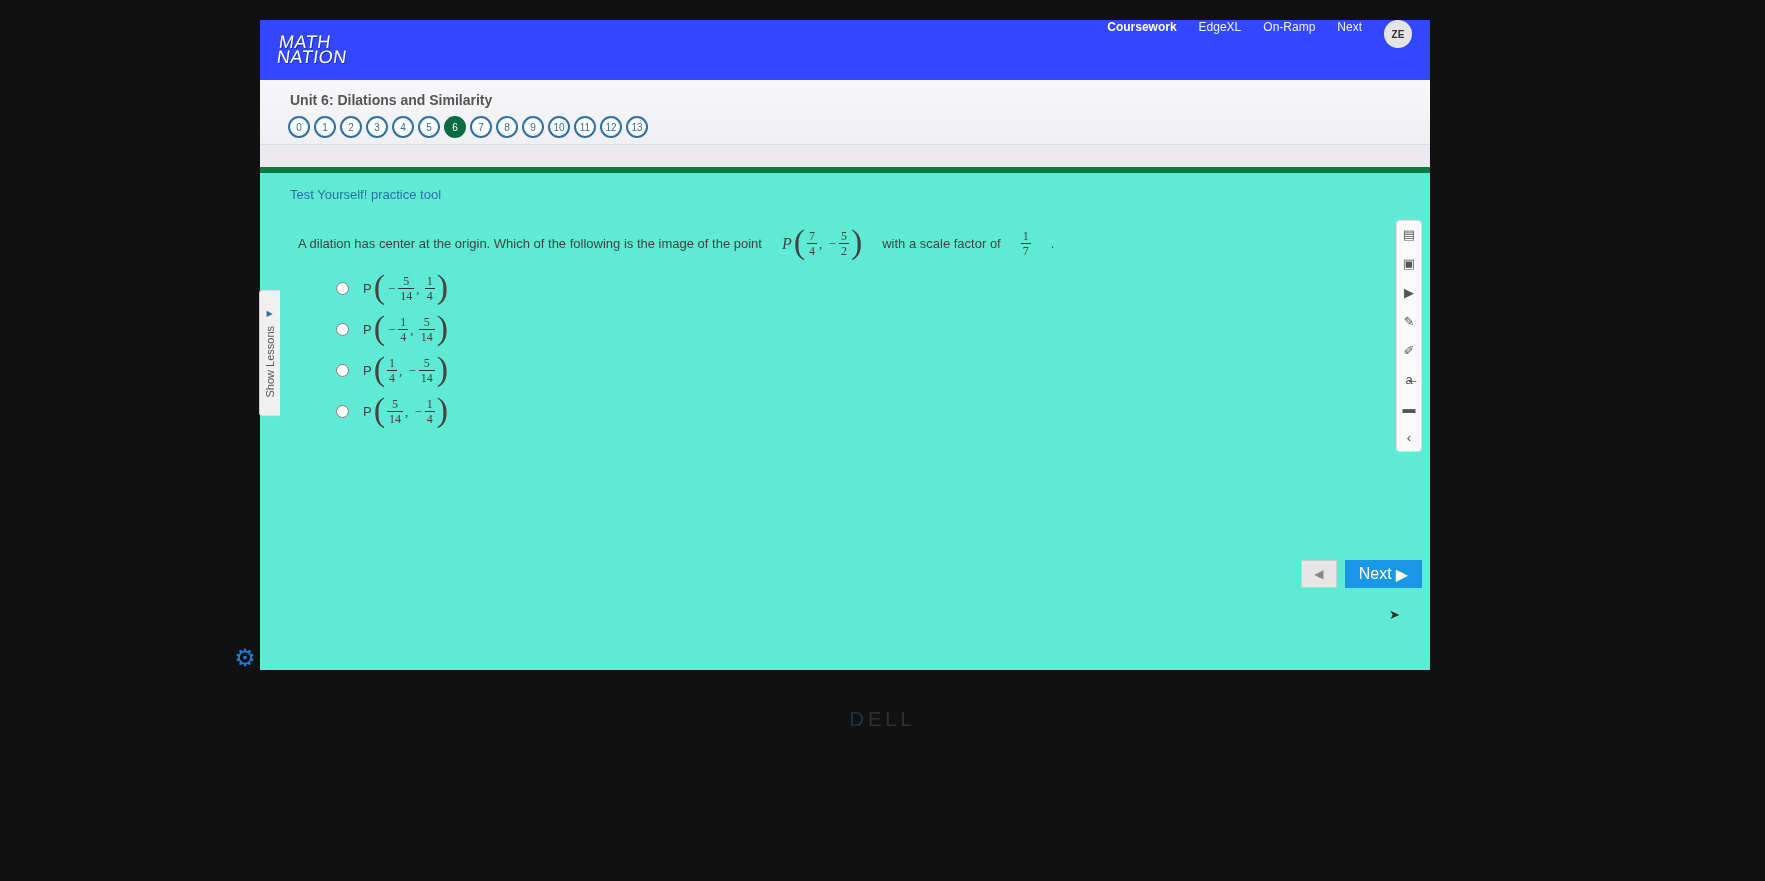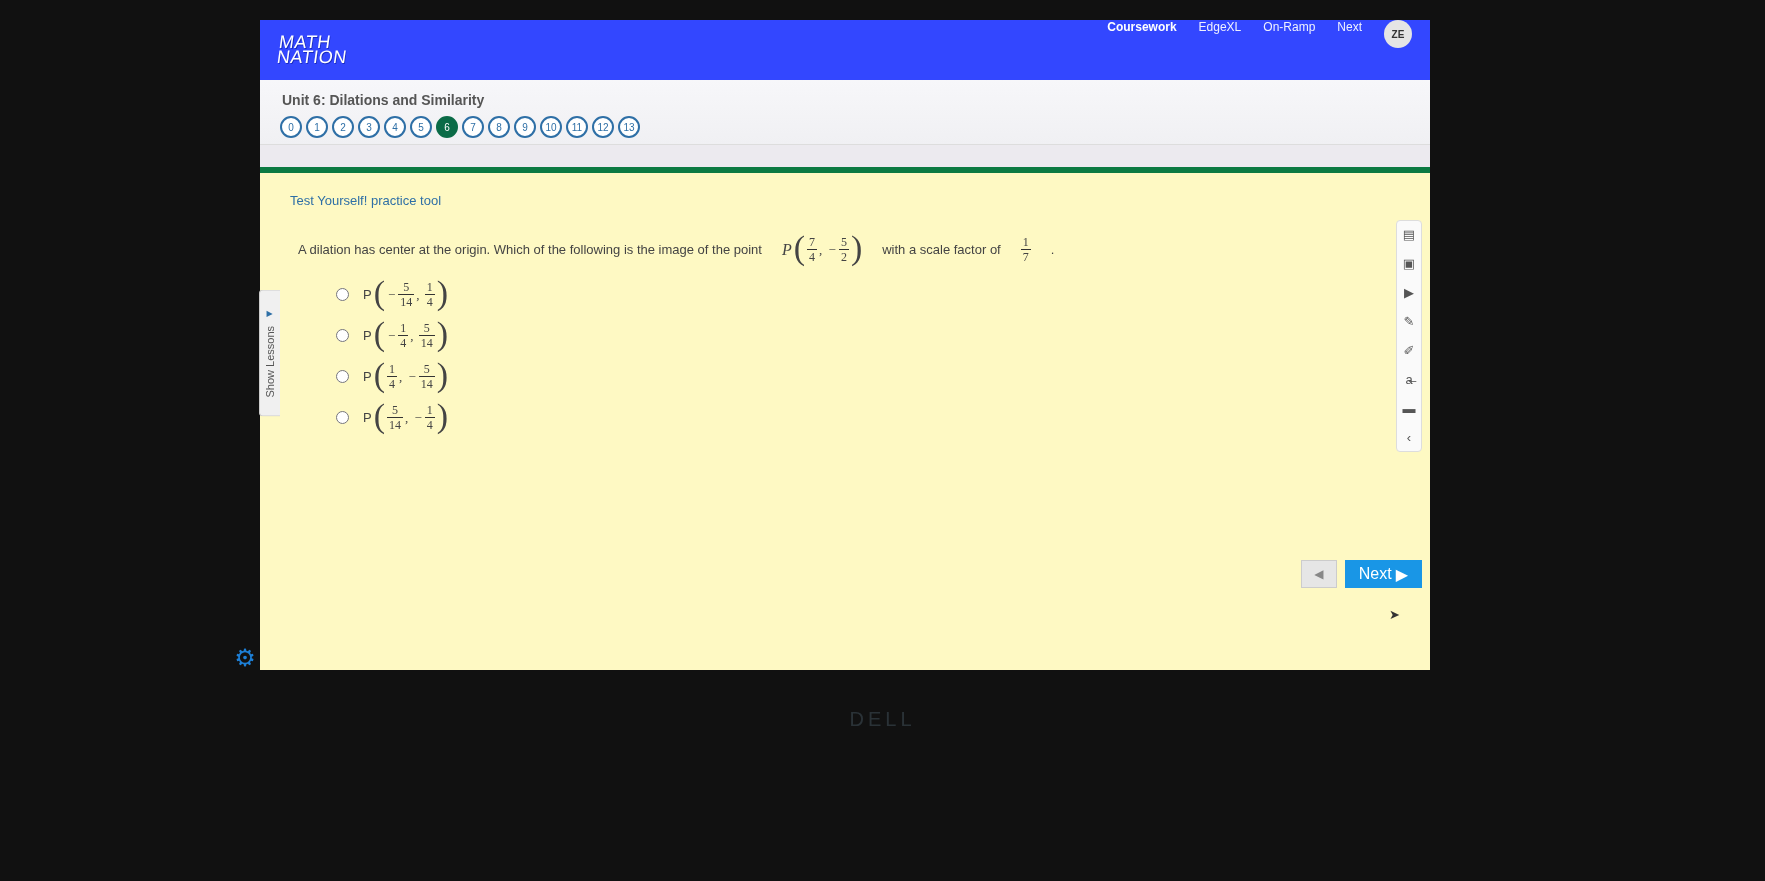--- a/index.html
+++ b/index.html
@@ -59,21 +59,21 @@
     display: flex;
     align-items: center;
     justify-content: center;
     font-size: 10px;
     font-weight: 600;
   }
   
   .subheader {
     background: linear-gradient(#f7f7fa,#f0f0f3);
     border-bottom: 1px solid #ddd;
-    padding: 8px 16px 6px 20px;
+    padding: 8px 16px 6px 28px;
   }
   .unit-title {
     color: #555;
     font-size: 14px;
     font-weight: 600;
     padding: 4px 2px 8px 2px;
   }
   .qdots {
     display: flex;
     gap: 4px;
@@ -100,22 +100,22 @@
     height: 22px;
     background: #eceaef;
   }
   .greenbar {
     height: 6px;
     background: #0b7a42;
   }
   
   .content {
     flex: 1;
-    background: #fef9c3;
-    padding: 20px 30px 20px 30px;
+    background: #5eead4;
+    padding: 14px 30px 20px 30px;
     position: relative;
     color: #444;
   }
   .tool-title {
     color: #2e6fa6;
     font-size: 13px;
     padding-bottom: 28px;
   }
   .question {
     font-size: 13px;

